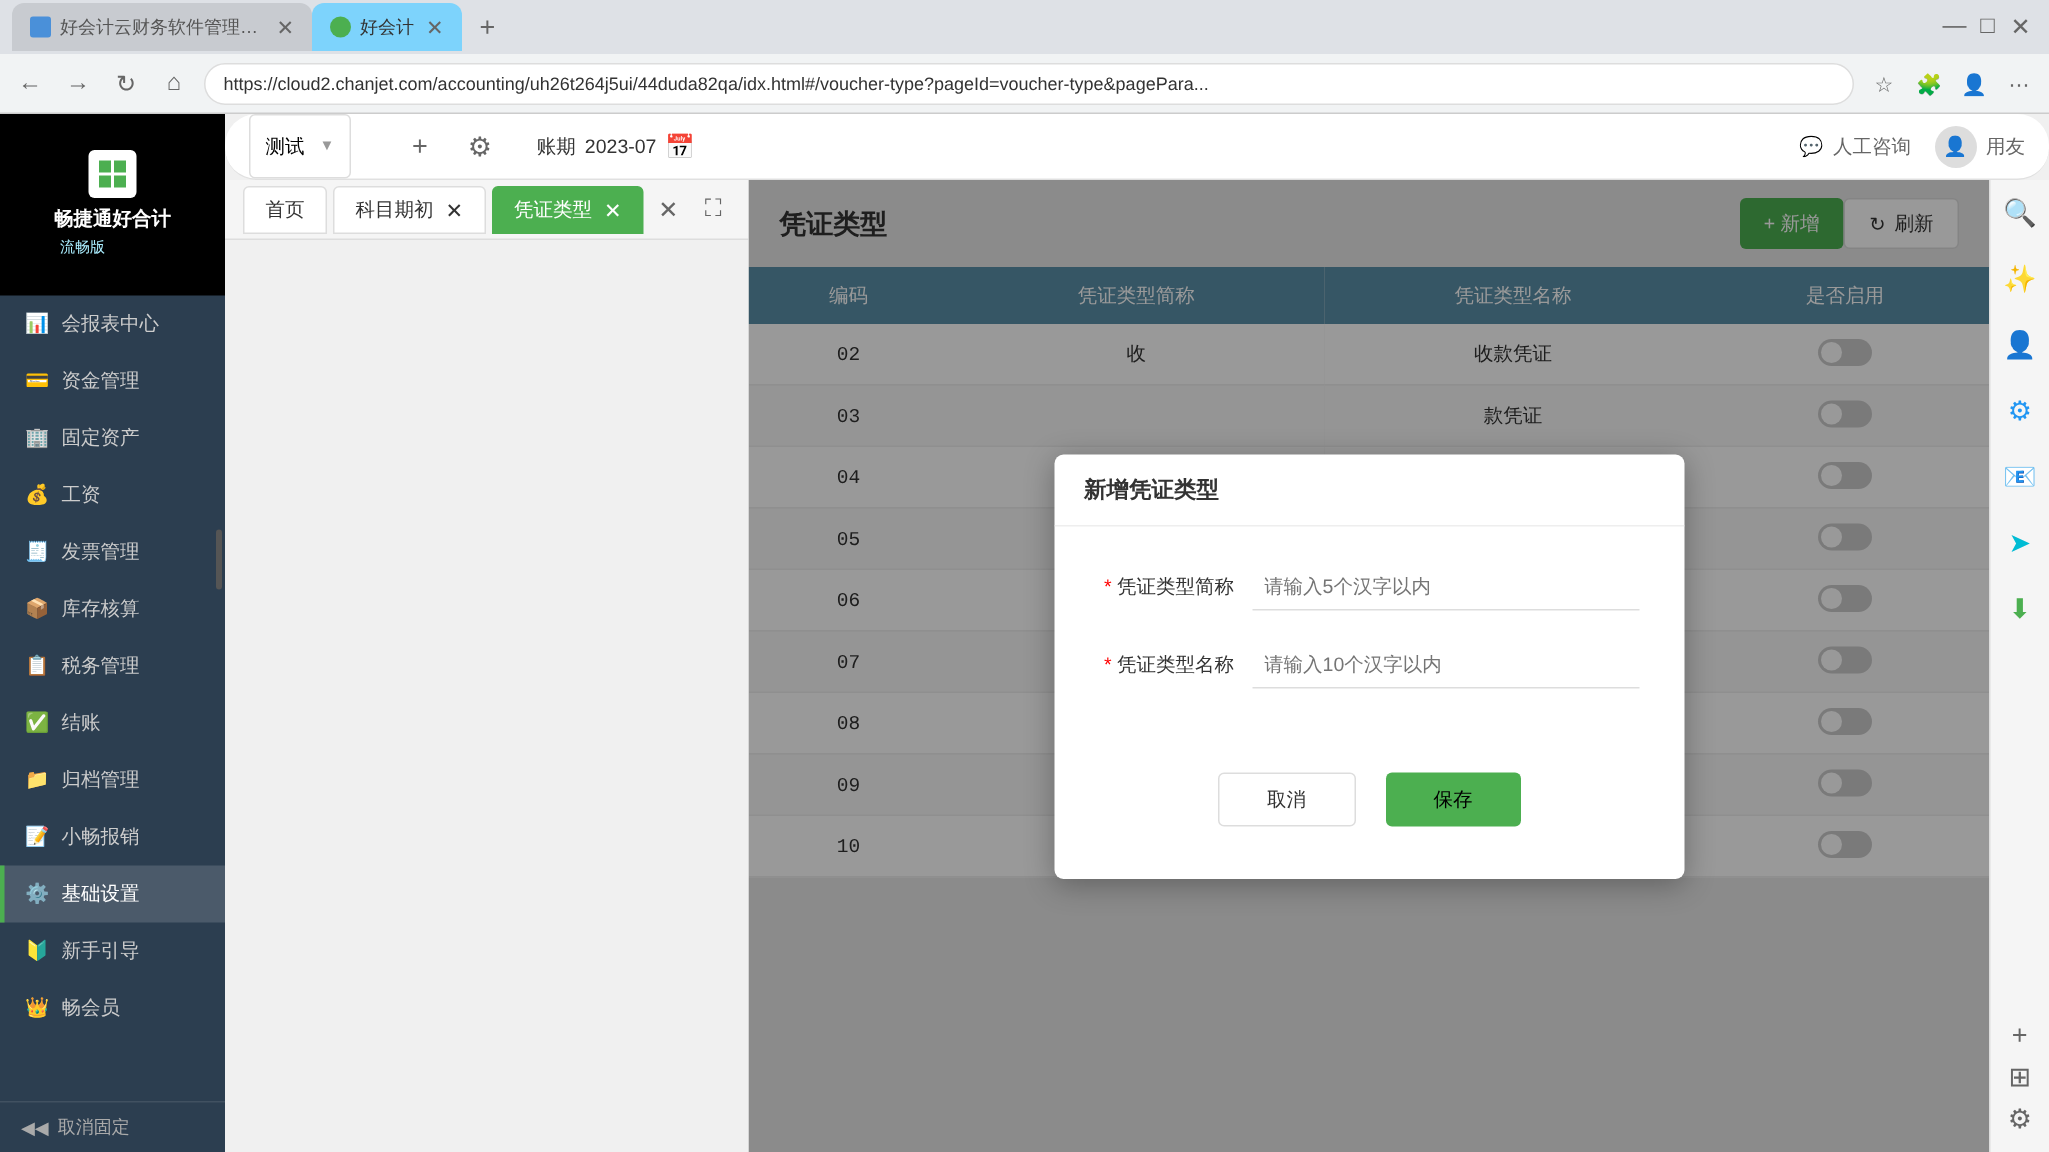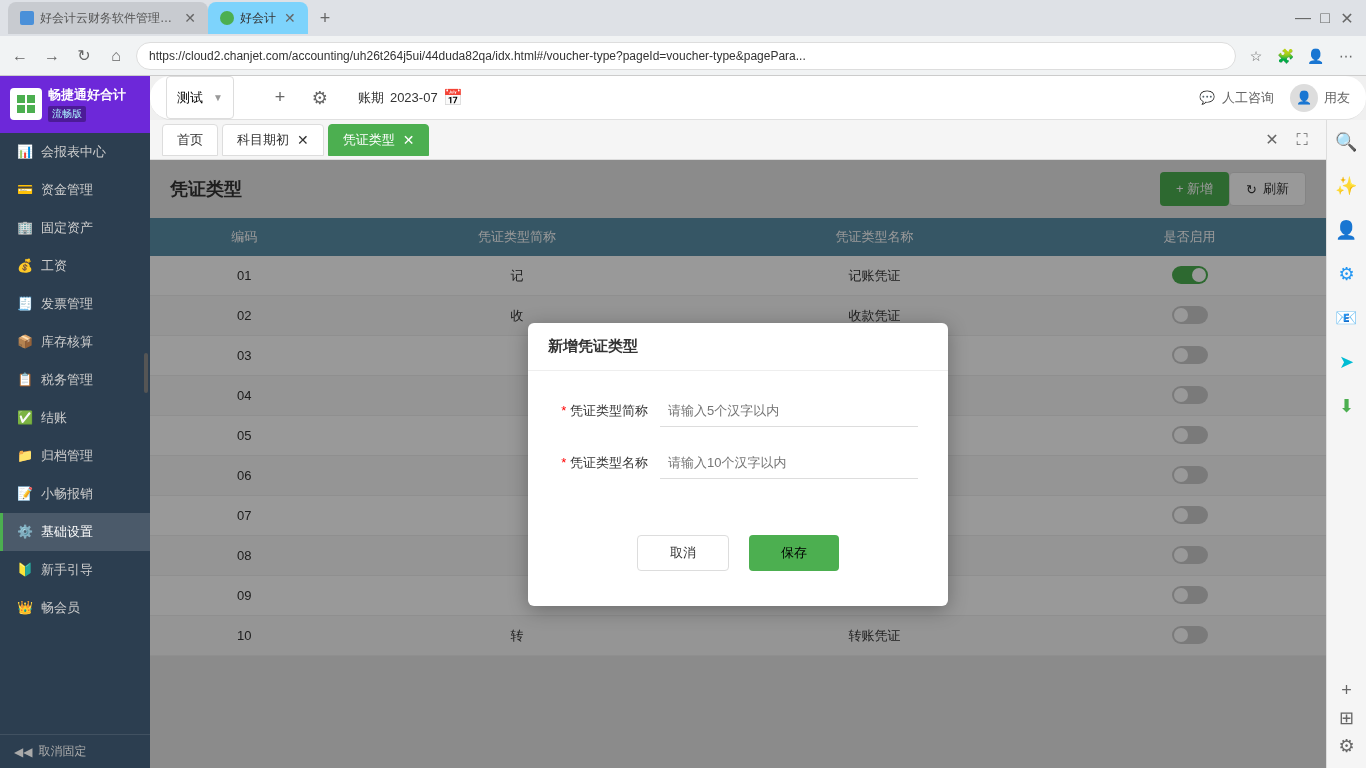--- a/index.html
+++ b/index.html
@@ -20,21 +20,21 @@
     .win-btn { width: 14px; height: 14px; cursor: pointer; font-size: 16px; color: #666; display: flex; align-items: center; justify-content: center; }
 
     .address-bar { display: flex; align-items: center; height: 40px; background: #f1f3f4; padding: 0 8px; gap: 8px; border-bottom: 1px solid #ccc; }
     .nav-btn { width: 24px; height: 24px; display: flex; align-items: center; justify-content: center; cursor: pointer; color: #666; border-radius: 50%; font-size: 16px; }
     .address-input { flex: 1; height: 28px; border: 1px solid #ddd; border-radius: 14px; padding: 0 12px; font-size: 12px; color: #333; background: #fff; }
     .addr-icons { display: flex; gap: 6px; }
     .addr-icon { width: 24px; height: 24px; display: flex; align-items: center; justify-content: center; cursor: pointer; color: #666; font-size: 14px; }
 
     
     .app-container { display: flex; width: 100%; height: calc(768px - 76px); }
-    .sidebar-logo { background: #6d28d9; padding: 11px 10px; display: flex; align-items: center; gap: 6px; }
+    .sidebar-logo { background: #000000; padding: 24px 10px; display: flex; align-items: center; gap: 6px; flex-direction: column; }
     .logo-icon { width: 32px; height: 32px; background: #fff; border-radius: 4px; display: flex; align-items: center; justify-content: center; }
     .logo-icon svg { width: 24px; height: 24px; }
     .logo-text { font-size: 13px; font-weight: bold; color: #fff; line-height: 1.3; }
     .logo-badge { font-size: 10px; color: #aef; background: rgba(0,0,0,0.3); padding: 1px 4px; border-radius: 2px; margin-top: 2px; display: inline-block; }
     .sidebar-items { flex: 1; overflow-y: auto; }
     .sidebar-item { display: flex; align-items: center; gap: 8px; padding: 10px 14px; cursor: pointer; color: #ccc; font-size: 13px; border-left: 3px solid transparent; }
     .sidebar-item.active { background: rgba(255,255,255,0.15); color: #fff; border-left-color: #4CAF50; }
     .sidebar-item-icon { width: 16px; height: 16px; display: flex; align-items: center; justify-content: center; flex-shrink: 0; }
     .sidebar-footer { padding: 8px 14px; display: flex; align-items: center; gap: 6px; cursor: pointer; color: #aaa; font-size: 12px; border-top: 1px solid rgba(255,255,255,0.1); }
 
@@ -63,21 +63,21 @@
     
     .main-content { flex: 1; background: #e8e8e8; overflow: hidden; position: relative; display: flex; flex-direction: column; }
     .page-header { display: flex; align-items: center; padding: 12px 20px; background: #e8e8e8; }
     .page-title { font-size: 18px; font-weight: bold; color: #333; flex: 1; }
     .header-actions { display: flex; gap: 0; }
     .btn-new { background: #4CAF50; color: #fff; border: none; padding: 7px 16px; border-radius: 4px; cursor: pointer; font-size: 13px; display: flex; align-items: center; gap: 6px; }
     .btn-refresh { background: #fff; color: #333; border: 1px solid #ddd; padding: 7px 16px; border-radius: 4px; cursor: pointer; font-size: 13px; display: flex; align-items: center; gap: 6px; }
 
     
     .table-container { flex: 1; overflow: auto; margin: 0 0 8px 0; }
-    table { width: 100%; border-collapse: collapse; }
+    table { width: 100%; border-collapse: collapse; font-family: Liberation Mono, monospace; }
     thead tr { background: #5a8fa8; color: #fff; }
     thead th { padding: 10px 16px; text-align: center; font-size: 13px; font-weight: normal; }
     tbody tr { background: #fff; border-bottom: 1px solid #eee; }
     tbody tr:nth-child(even) { background: #f9f9f9; }
     tbody td { padding: 10px 16px; text-align: center; font-size: 13px; color: #333; }
 
     
     .toggle { width: 36px; height: 18px; border-radius: 9px; display: inline-flex; align-items: center; cursor: pointer; transition: background 0.2s; }
     .toggle.on { background: #4CAF50; }
     .toggle.off { background: #ccc; }
@@ -245,21 +245,21 @@
         <div class="user-btn">
           <div class="user-avatar">
             <span>👤</span>
           </div>
           <span>用友</span>
         </div>
       </div>
     </div>
 
     <div style="display:flex; flex:1; overflow:hidden;">
-      <div style="flex:1; display:flex; flex-direction:column; overflow:hidden;">
+      <div style="flex:1; display:flex; flex-direction:row; overflow:hidden;">
 
         <div class="content-tabs">
           <div class="content-tab inactive">
             <span>首页</span>
           </div>
           <div class="content-tab inactive">
             <span>科目期初</span>
             <span class="content-tab-close">✕</span>
           </div>
           <div class="content-tab active">
@@ -290,30 +290,20 @@
             <table>
               <thead>
                 <tr>
                   <th>编码</th>
                   <th>凭证类型简称</th>
                   <th>凭证类型名称</th>
                   <th>是否启用</th>
                 </tr>
               </thead>
               <tbody id="table-body">
-              <tr>
-      <td>01</td>
-      <td>记</td>
-      <td>记账凭证</td>
-      <td>
-        <div class="toggle on">
-          <div class="toggle-thumb"></div>
-        </div>
-      </td>
-    </tr>
                   <tr>
       <td>02</td>
       <td>收</td>
       <td>收款凭证</td>
       <td>
         <div class="toggle off">
           <div class="toggle-thumb"></div>
         </div>
       </td>
     </tr>

